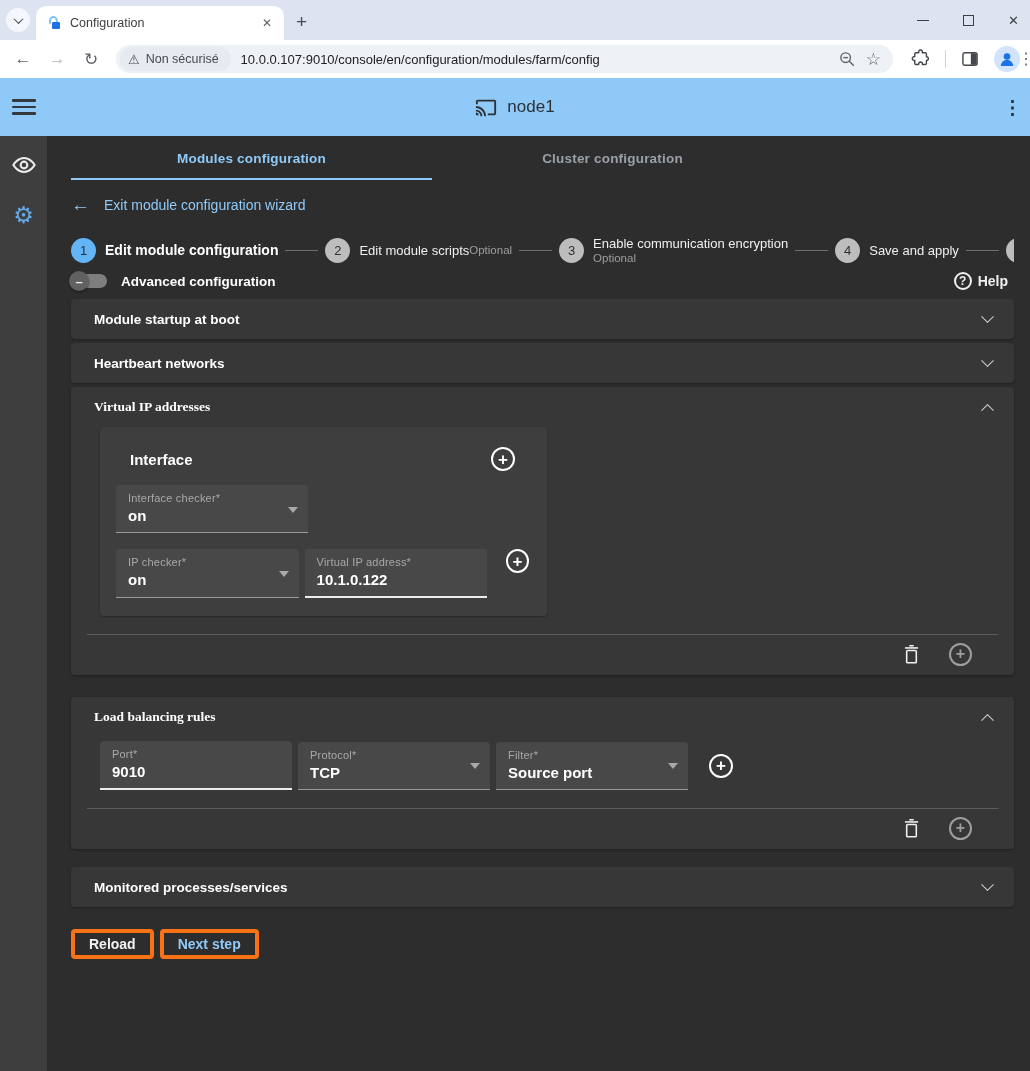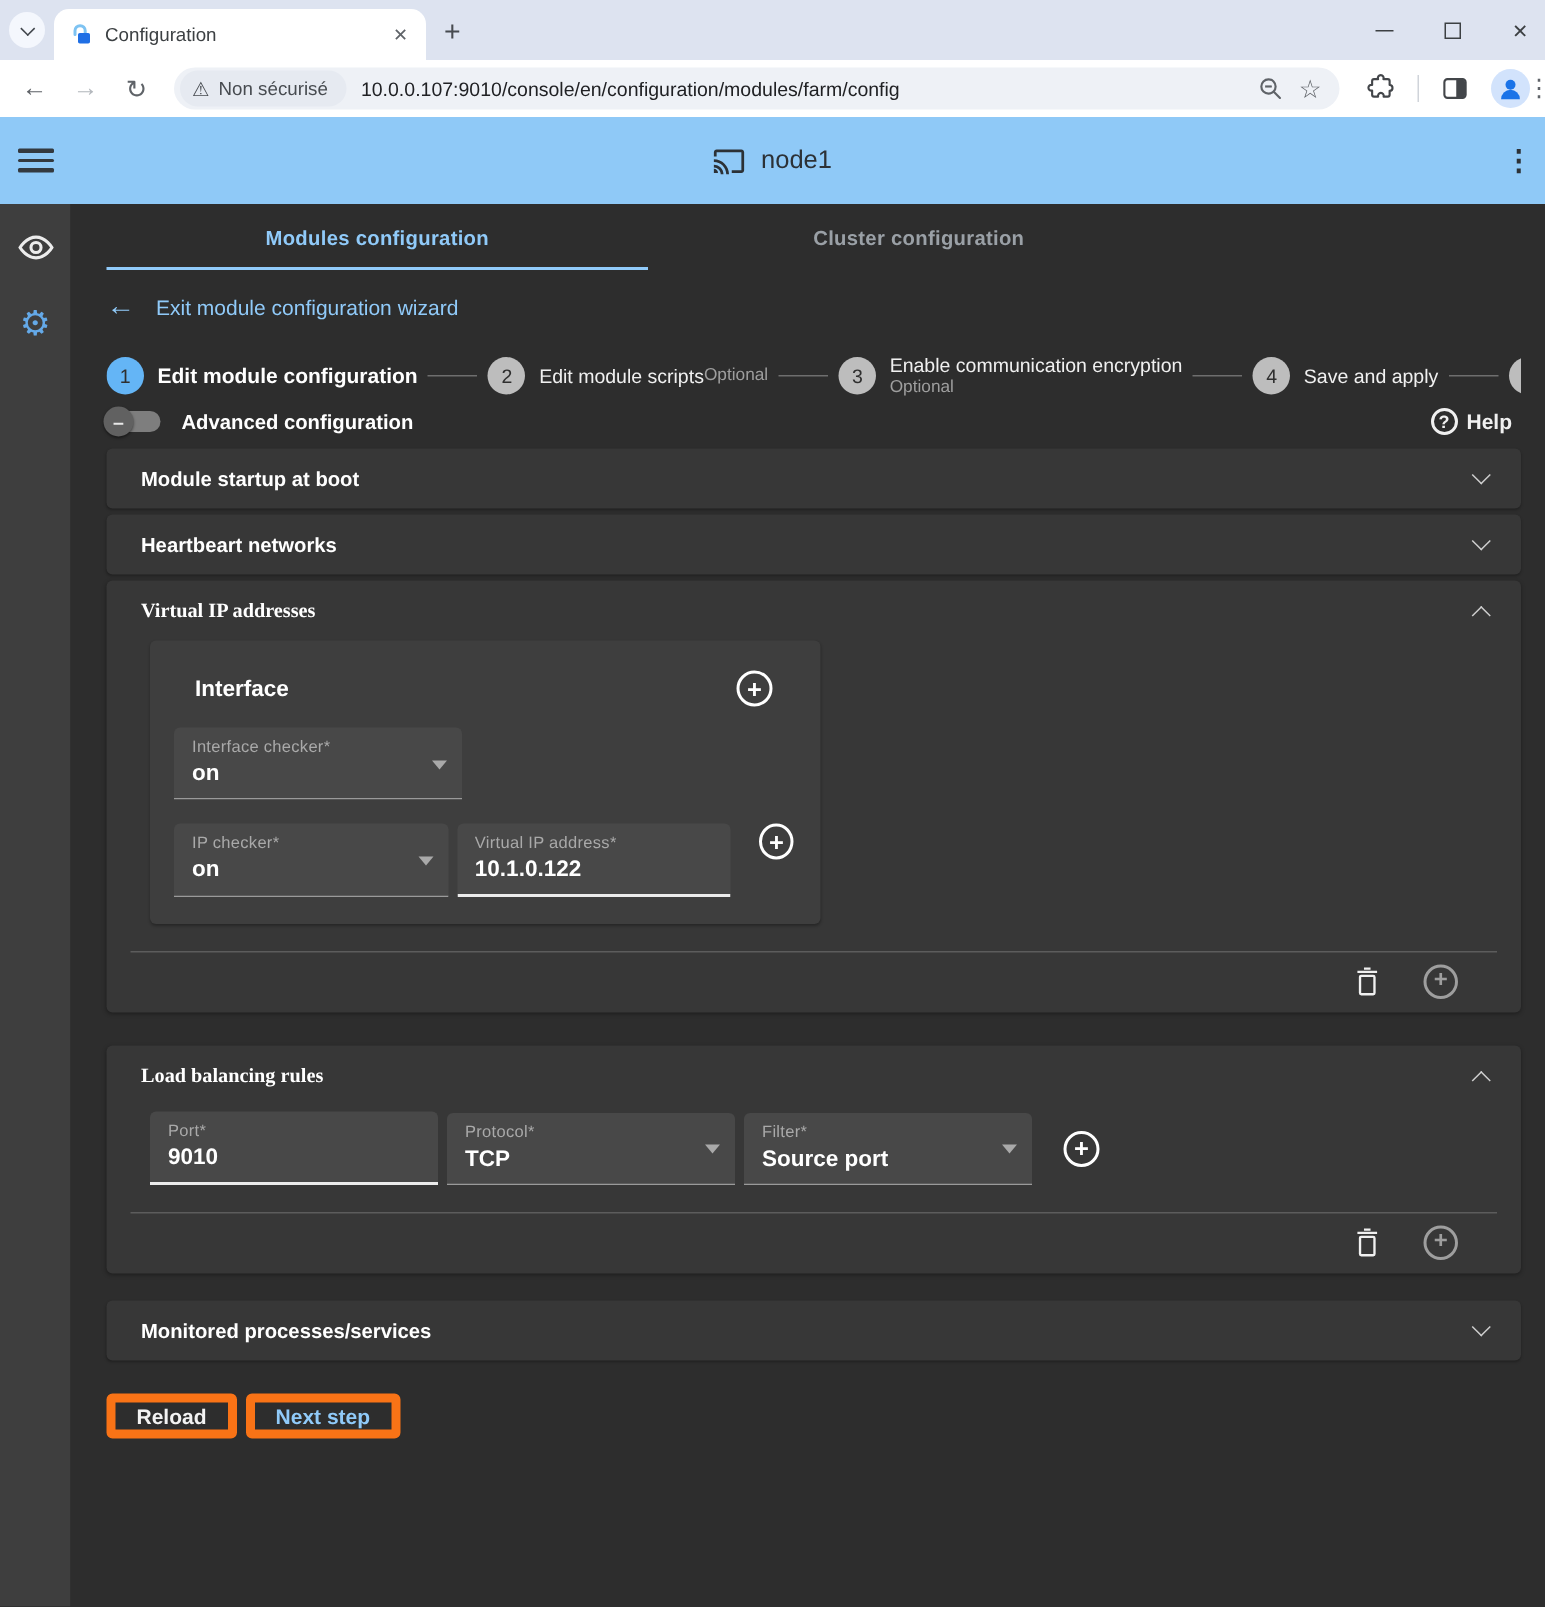--- a/index.html
+++ b/index.html
@@ -120,21 +120,21 @@
   .icon-plus.gray { width:23px; height:23px; font-size:16px; color:#9e9e9e; }
 
   .frow { display:flex; gap:6px; }
   .panel-sep { height:1px; background:#5c5c5c; margin:18px 16px 0 16px; }
   .panel-actions { display:flex; justify-content:flex-end; align-items:center; gap:27px; padding:8px 42px 10px 0; height:40px; }
 
   .lb-fields { display:flex; align-items:center; gap:6px; margin:4px 0 0 29px; }
 
   
   .footer { margin-top:22px; display:flex; gap:6px; }
-  .btn { min-width:74px; height:30px; border:6px solid #f97316; border-radius:4px; background:transparent;
+  .btn { min-width:74px; height:30px; border:4px solid #f97316; border-radius:4px; background:transparent;
          display:grid; place-items:center; padding:0 14px; font-size:14px; font-weight:bold; }
   .btn.reload { color:#f2f2f2; }
   .btn.next { color:#90caf9; }
 
   svg { display:block; }
 </style>
 </head>
 <body>
 
 <div class="tabstrip">

